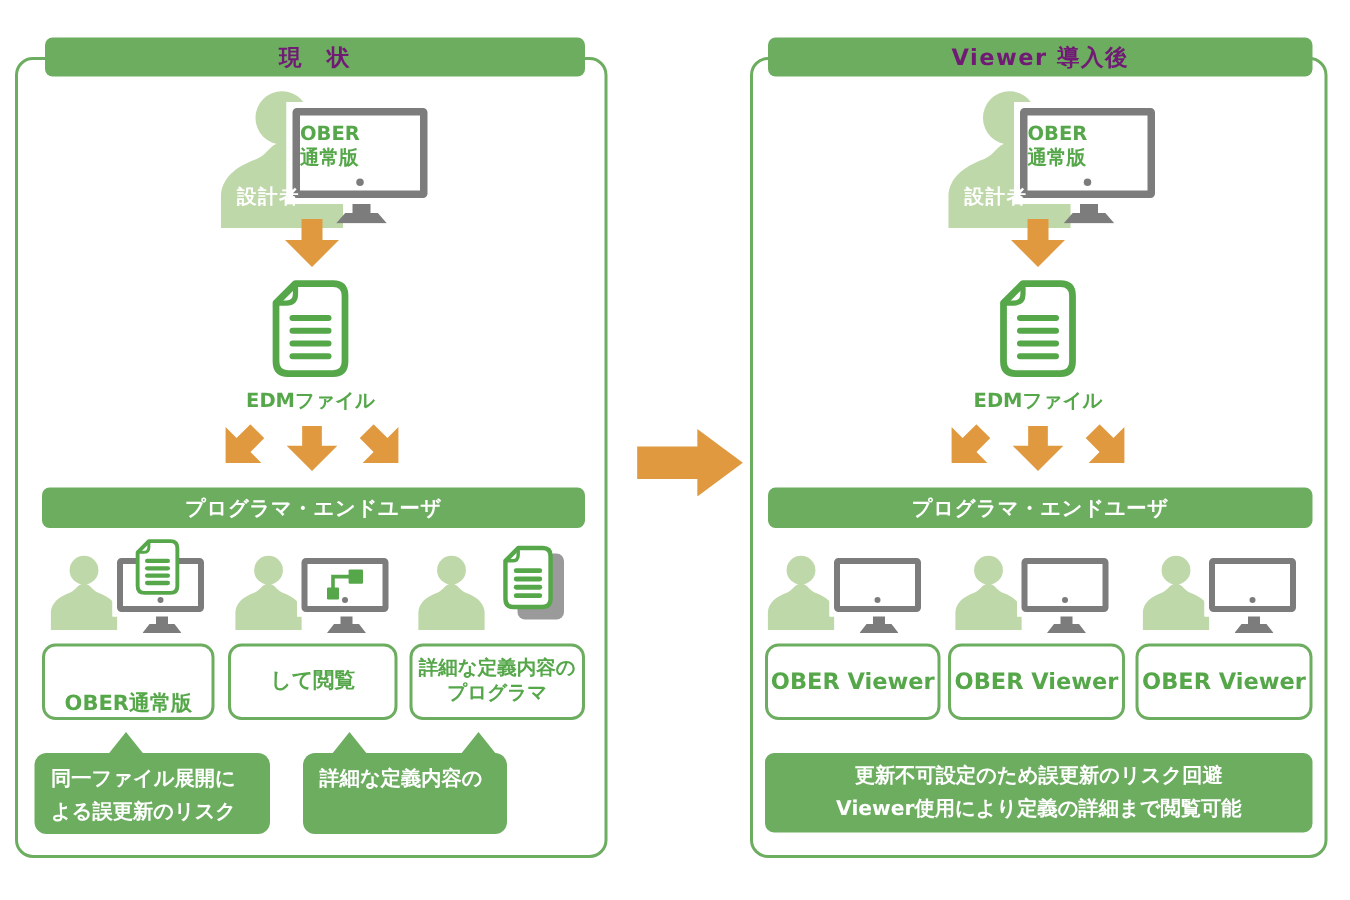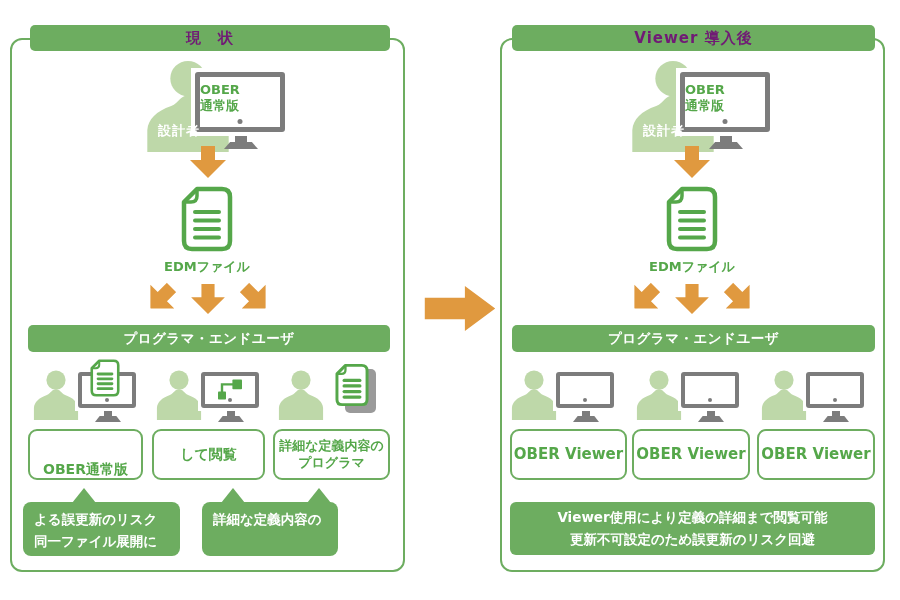--- a/index.html
+++ b/index.html
@@ -165,22 +165,22 @@
 <div class="abs obox" style="left:273px;top:429px;width:117px;height:51px;font-size:13px;">
   <span>詳細な定義内容の</span>
   <span>プログラマ</span>
 </div>
 
 <div class="abs tri" style="left:72px;top:488px;"></div>
 <div class="abs tri" style="left:221px;top:488px;"></div>
 <div class="abs tri" style="left:307px;top:488px;"></div>
 
 <div class="abs callout" style="left:23px;top:502px;width:157px;height:54px;">
+  <div>同一ファイル展開に</div>
   <div>よる誤更新のリスク</div>
-  <div>同一ファイル展開に</div>
 </div>
 <div class="abs callout" style="left:202px;top:502px;width:136px;height:54px;">
   <div>詳細な定義内容の</div>
 </div>
 
 <svg class="abs" style="left:424px;top:286px;" width="72" height="45" viewBox="0 0 72 46">
   <polygon class="fill-or" points="0,12 41,12 41,0 72,23 41,46 41,34 0,34"></polygon>
   </svg>
 
 <div class="abs panel" style="left:500px;top:38px;width:385px;height:534px;"></div>
@@ -280,15 +280,15 @@
   <span>OBER Viewer</span>
 </div>
 <div class="abs obox" style="left:632px;top:429px;width:118px;height:51px;font-size:15px;">
   <span>OBER Viewer</span>
 </div>
 <div class="abs obox" style="left:757px;top:429px;width:118px;height:51px;font-size:15px;">
   <span>OBER Viewer</span>
 </div>
 
 <div class="abs summary" style="left:510px;top:502px;width:365px;height:53px;">
+  <div>更新不可設定のため誤更新のリスク回避</div>
   <div>Viewer使用により定義の詳細まで閲覧可能</div>
-  <div>更新不可設定のため誤更新のリスク回避</div>
 </div>
 
 </body></html>

